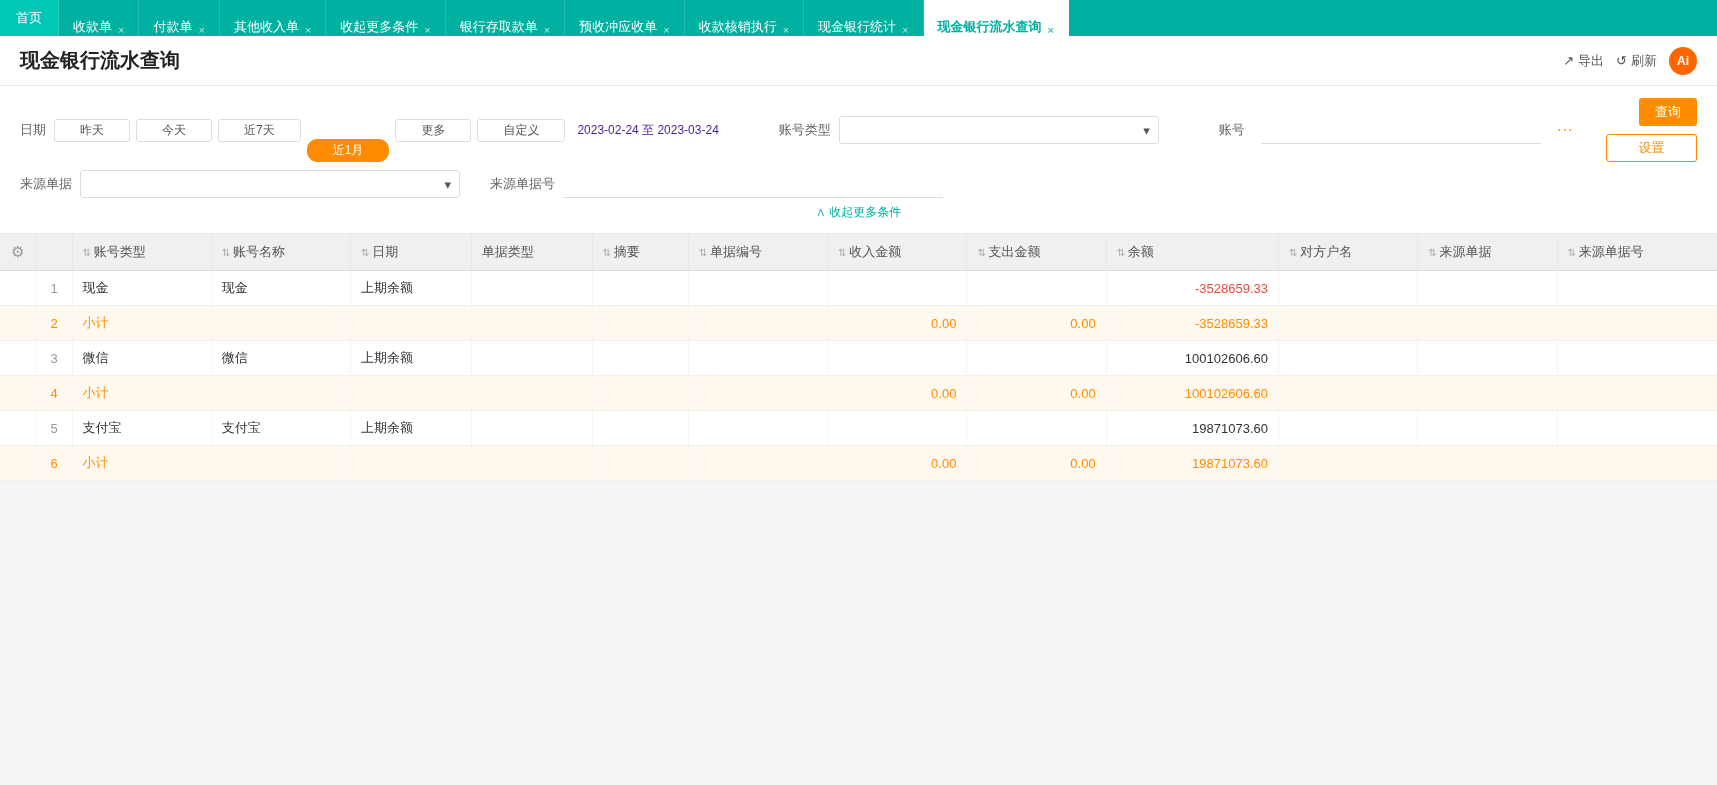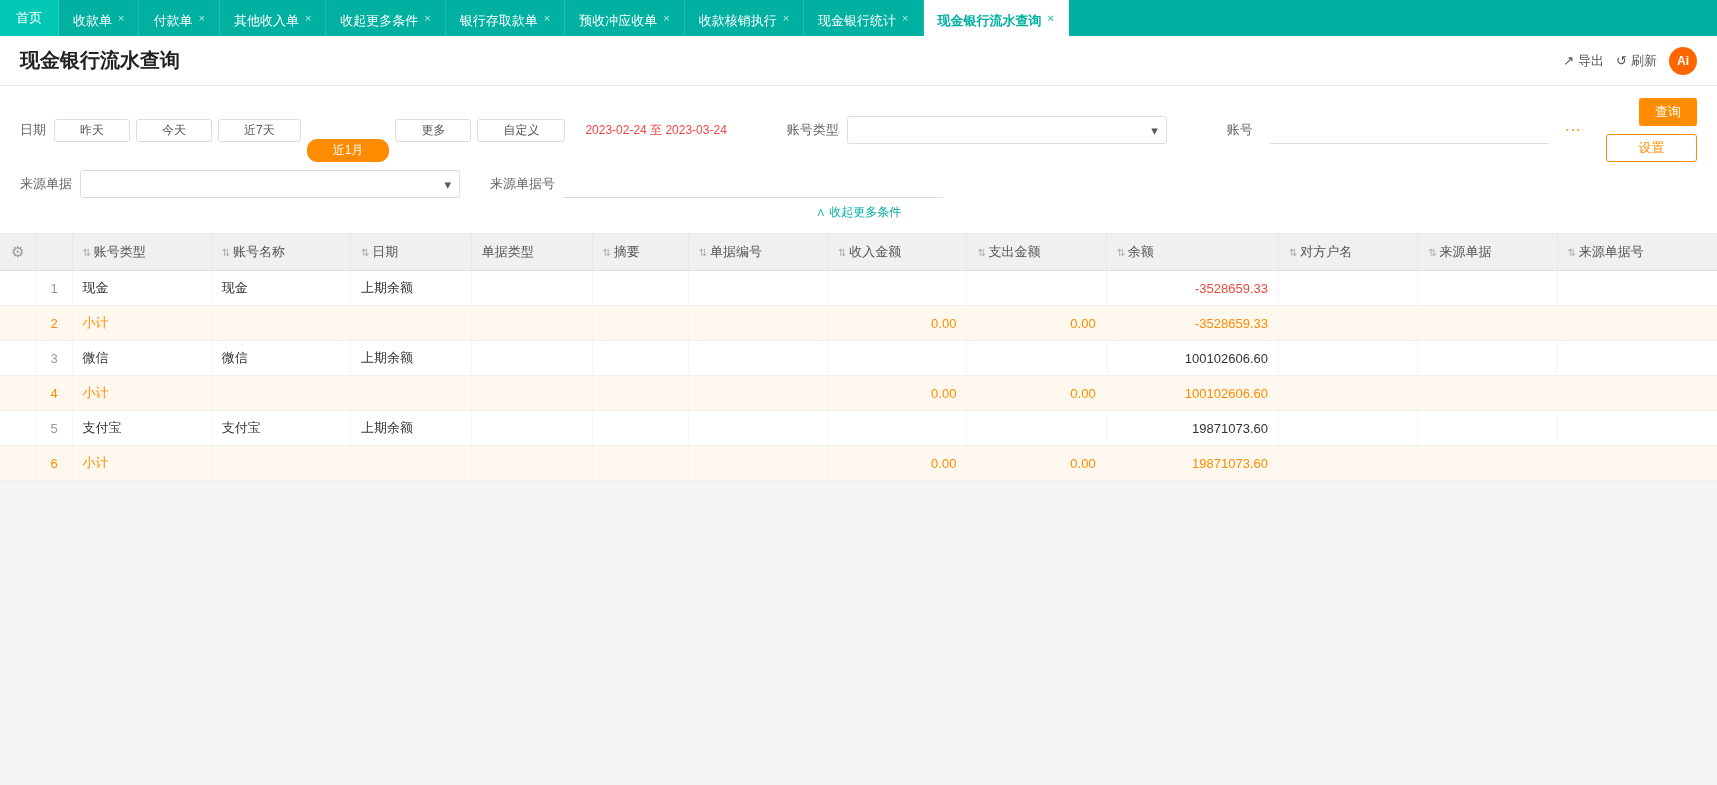--- a/index.html
+++ b/index.html
@@ -9,24 +9,24 @@
     .top-nav {
       background: #00b0a0;
       display: flex;
       align-items: center;
       height: 36px;
       padding: 0 0;
       overflow: hidden;
     }
     .nav-item {
       color: #fff;
-      padding: 12px 14px;
+      padding: 0 14px;
       height: 36px;
       display: flex;
-      align-items: flex-start;
+      align-items: flex-end;
       cursor: pointer;
       white-space: nowrap;
       font-size: 13px;
       border-right: 1px solid rgba(255,255,255,0.15);
     }
     .nav-item.active {
       background: #fff;
       color: #00b0a0;
       font-weight: bold;
     }
@@ -123,22 +123,22 @@
     }
     .date-btn.active {
       background: #ff8c00;
       color: #fff;
       border-color: #ff8c00;
       border-radius: 10px;
       margin-top: 40px;
     }
     .date-range-text {
       font-size: 12px;
-      color: #ef4444;
-      margin-left: 12px;
+      color: #4c1d95;
+      margin-left: 4px;
     }
     .select-box {
       width: 220px;
       height: 28px;
       border: 1px solid #ddd;
       border-radius: 3px;
       padding: 0 8px;
       font-size: 13px;
       color: #555;
       background: #fff;

